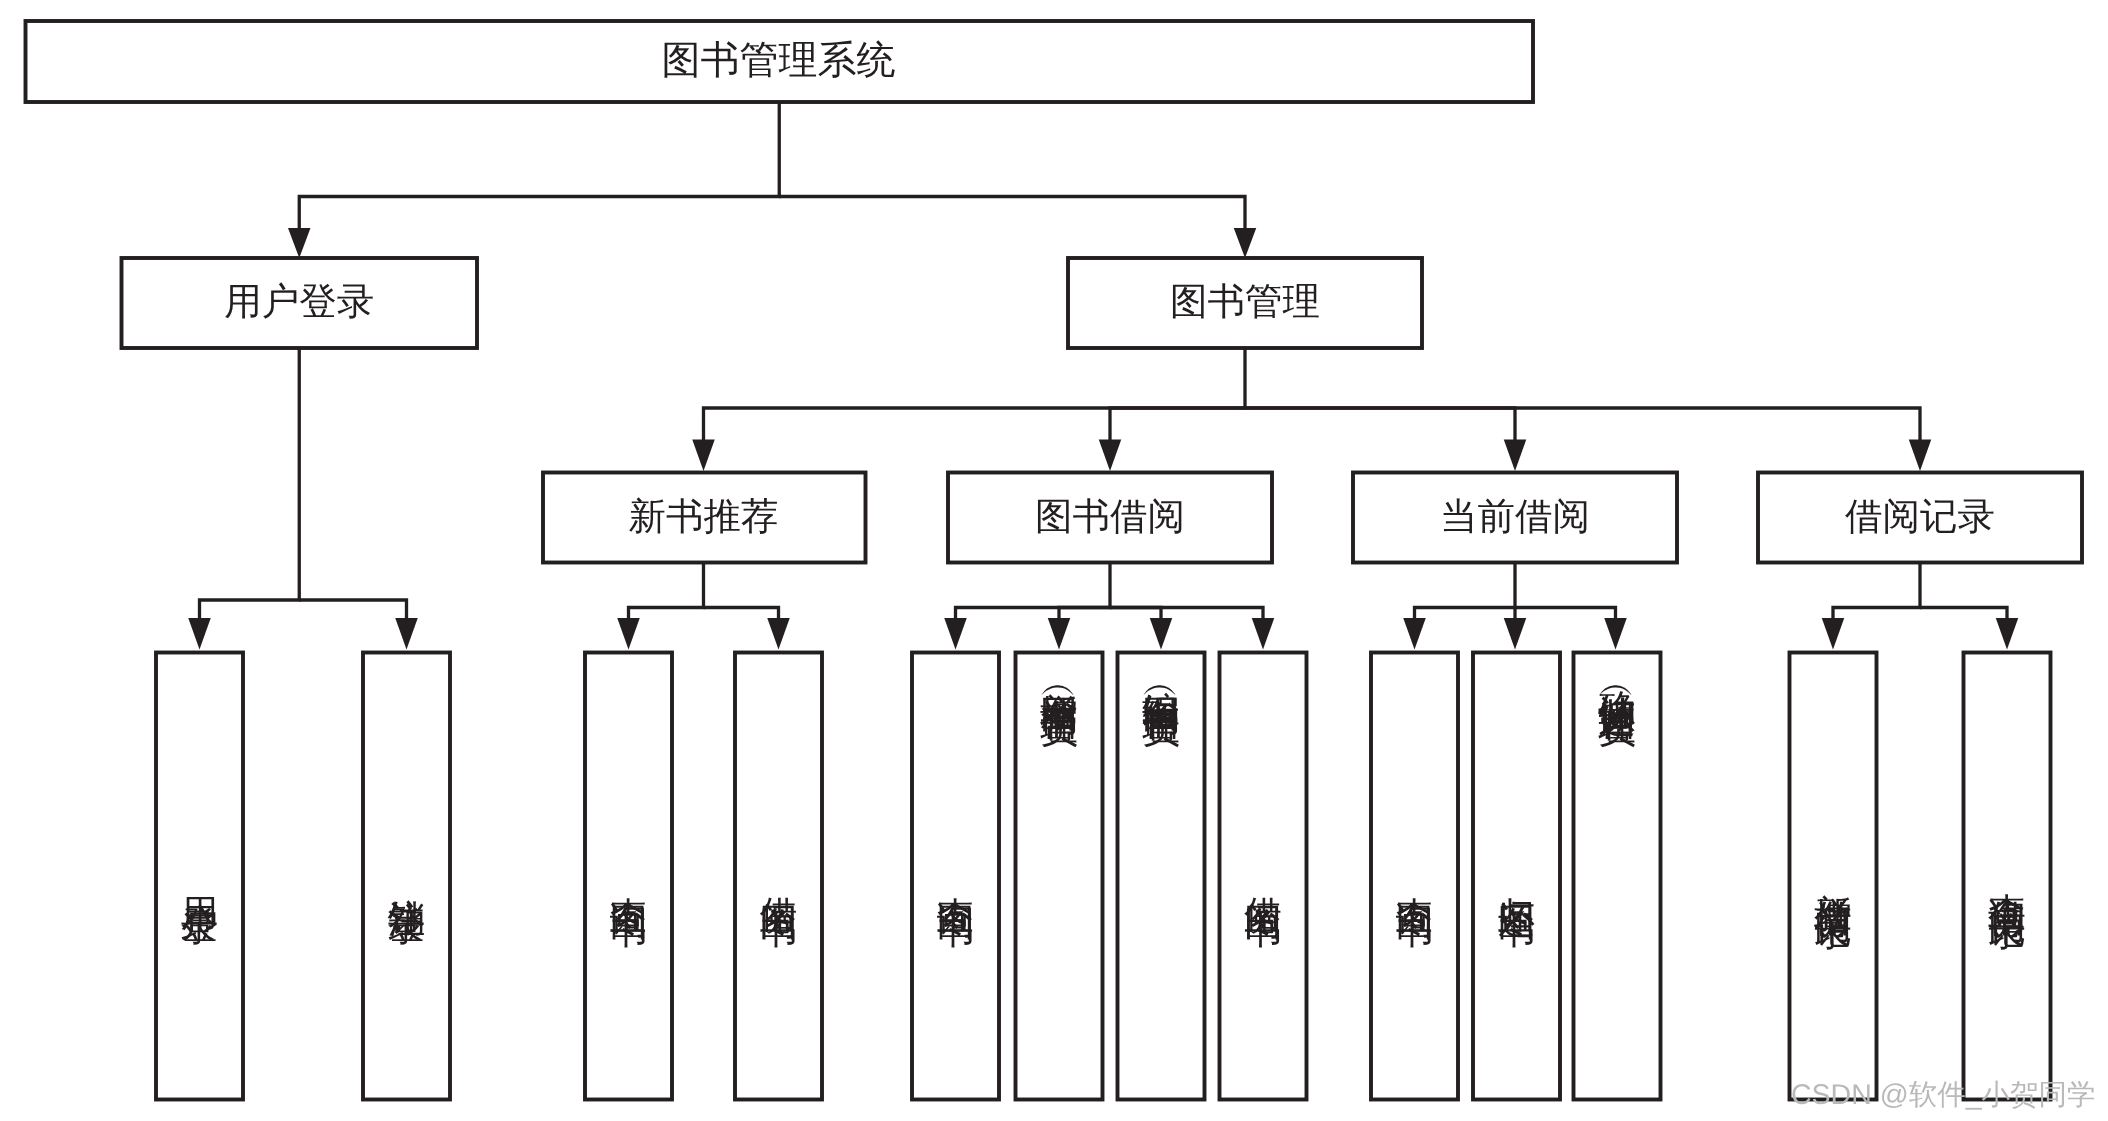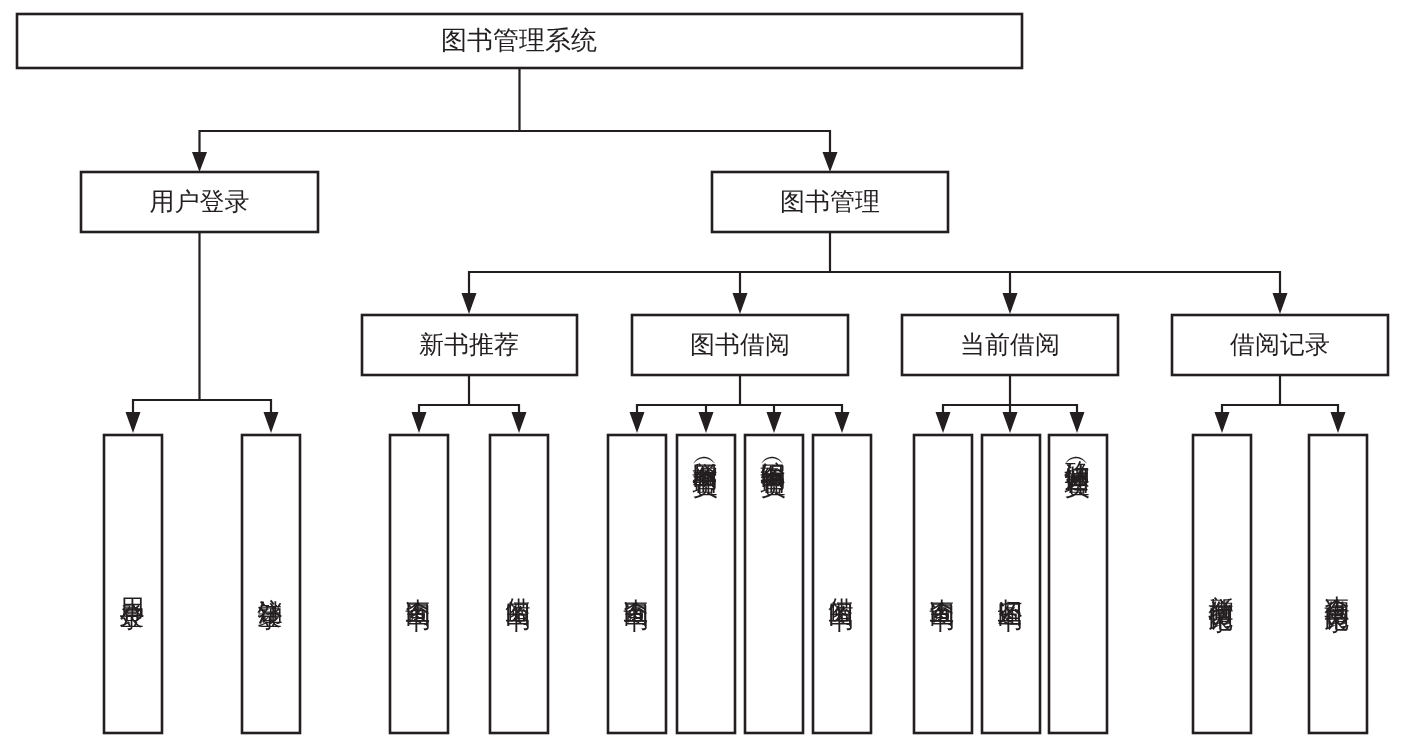--- a/index.html
+++ b/index.html
@@ -251,14 +251,15 @@
       <span class="label-v" style="font-size:25px;color:#231f20;font-family:'Liberation Sans','DejaVu Sans',sans-serif;writing-mode:vertical-rl;text-orientation:upright;letter-spacing:2px;">确认归还（管理员）</span>
     </div>
     <div style="position:absolute;left:1193px;top:435px;width:58px;height:298px;display:flex;align-items:center;justify-content:center;">
       <span class="label-v" style="font-size:25px;color:#231f20;font-family:'Liberation Sans','DejaVu Sans',sans-serif;writing-mode:vertical-rl;text-orientation:upright;letter-spacing:3px;">新增借阅记录</span>
     </div>
     <div style="position:absolute;left:1309px;top:435px;width:58px;height:298px;display:flex;align-items:center;justify-content:center;">
       <span class="label-v" style="font-size:25px;color:#231f20;font-family:'Liberation Sans','DejaVu Sans',sans-serif;writing-mode:vertical-rl;text-orientation:upright;letter-spacing:3px;">查询借阅记录</span>
     </div>
   </div>
 
+  <div class="watermark">CSDN @软件_小贺同学</div>
 
 </div>
 
 </body></html>

